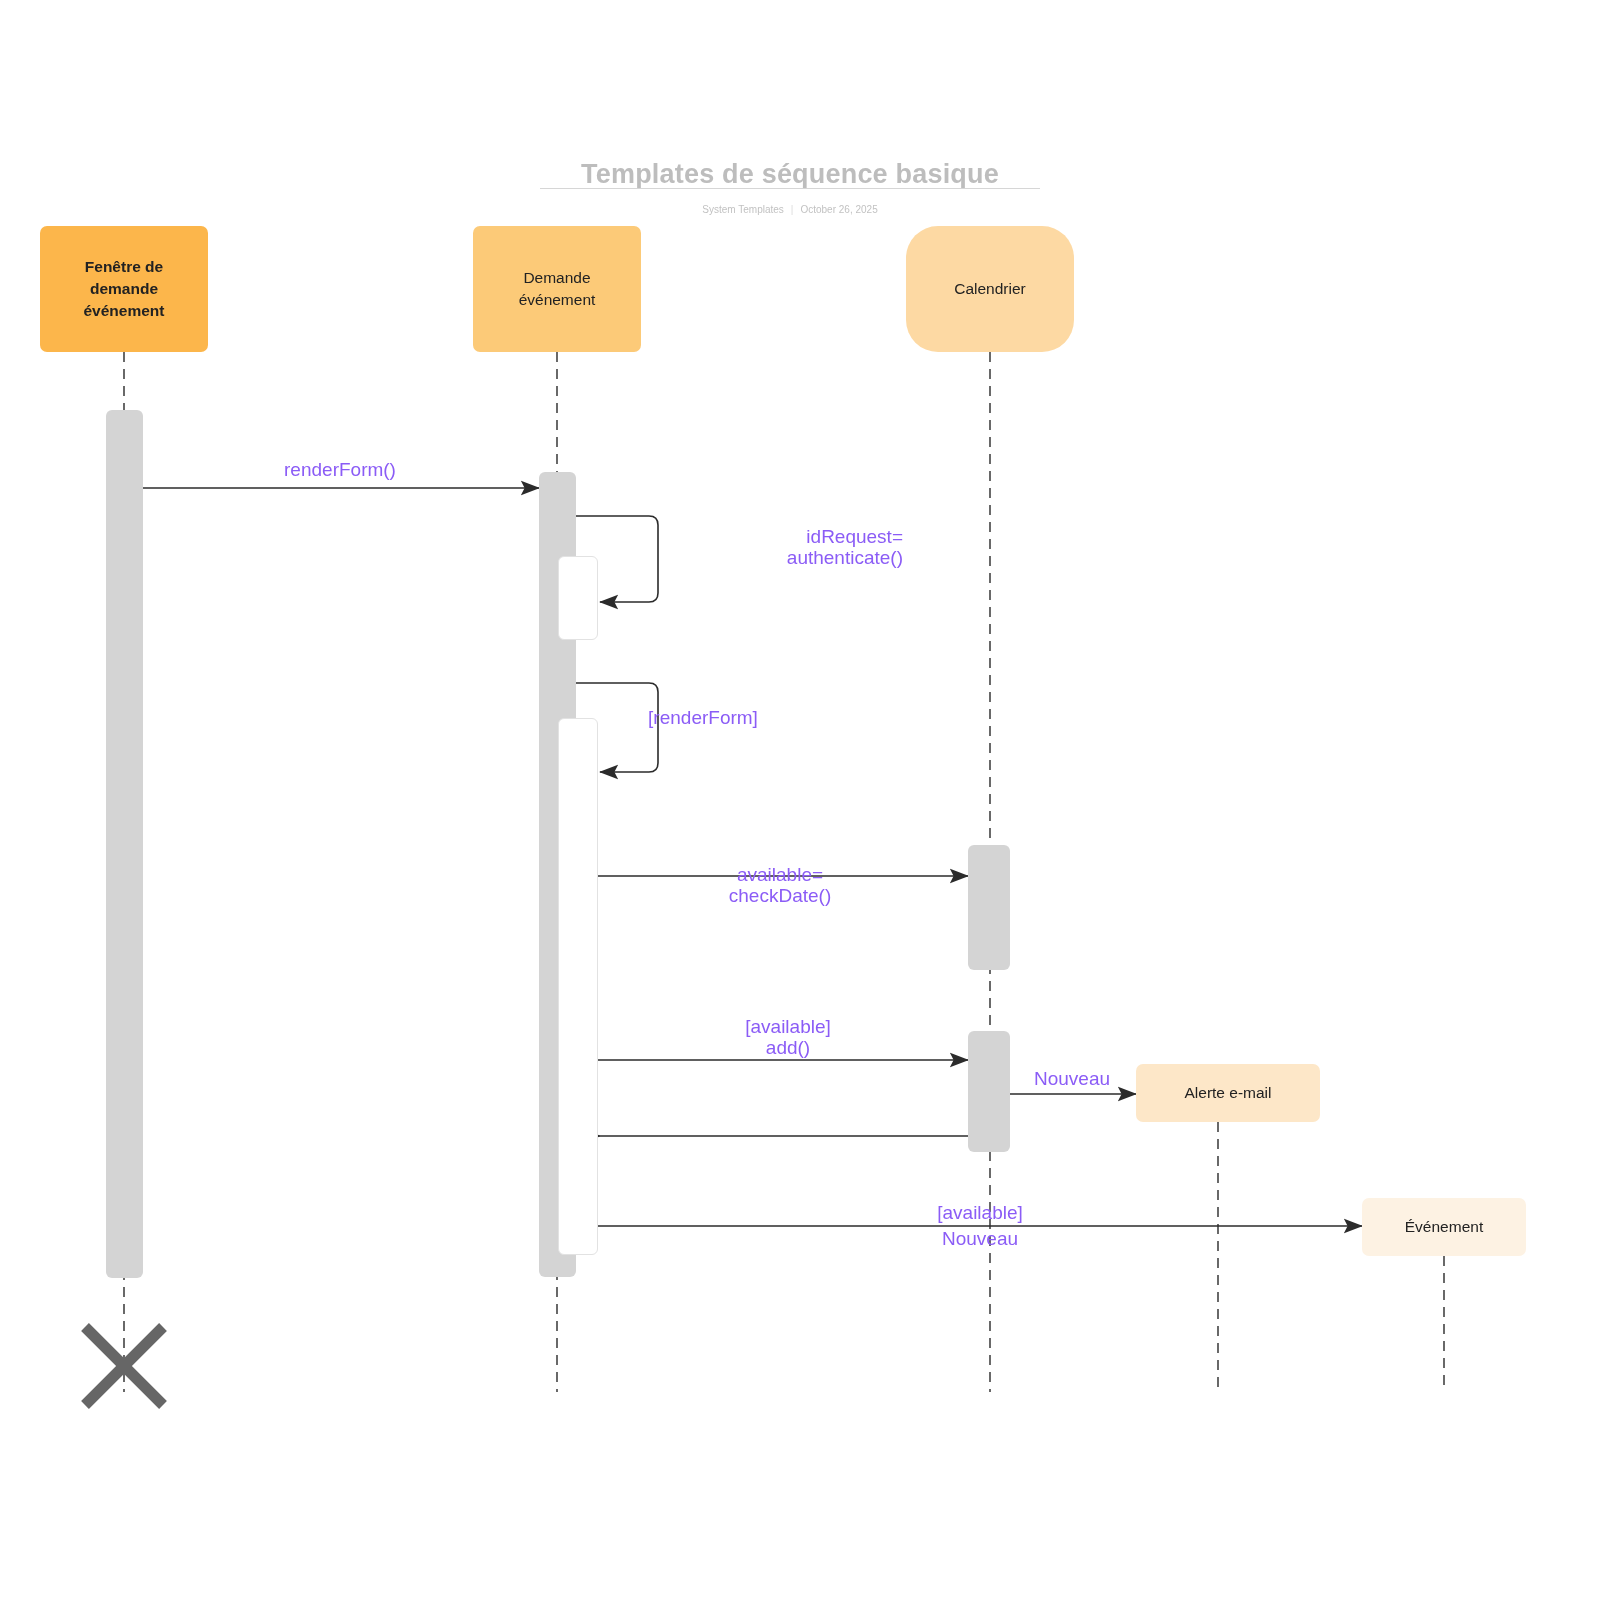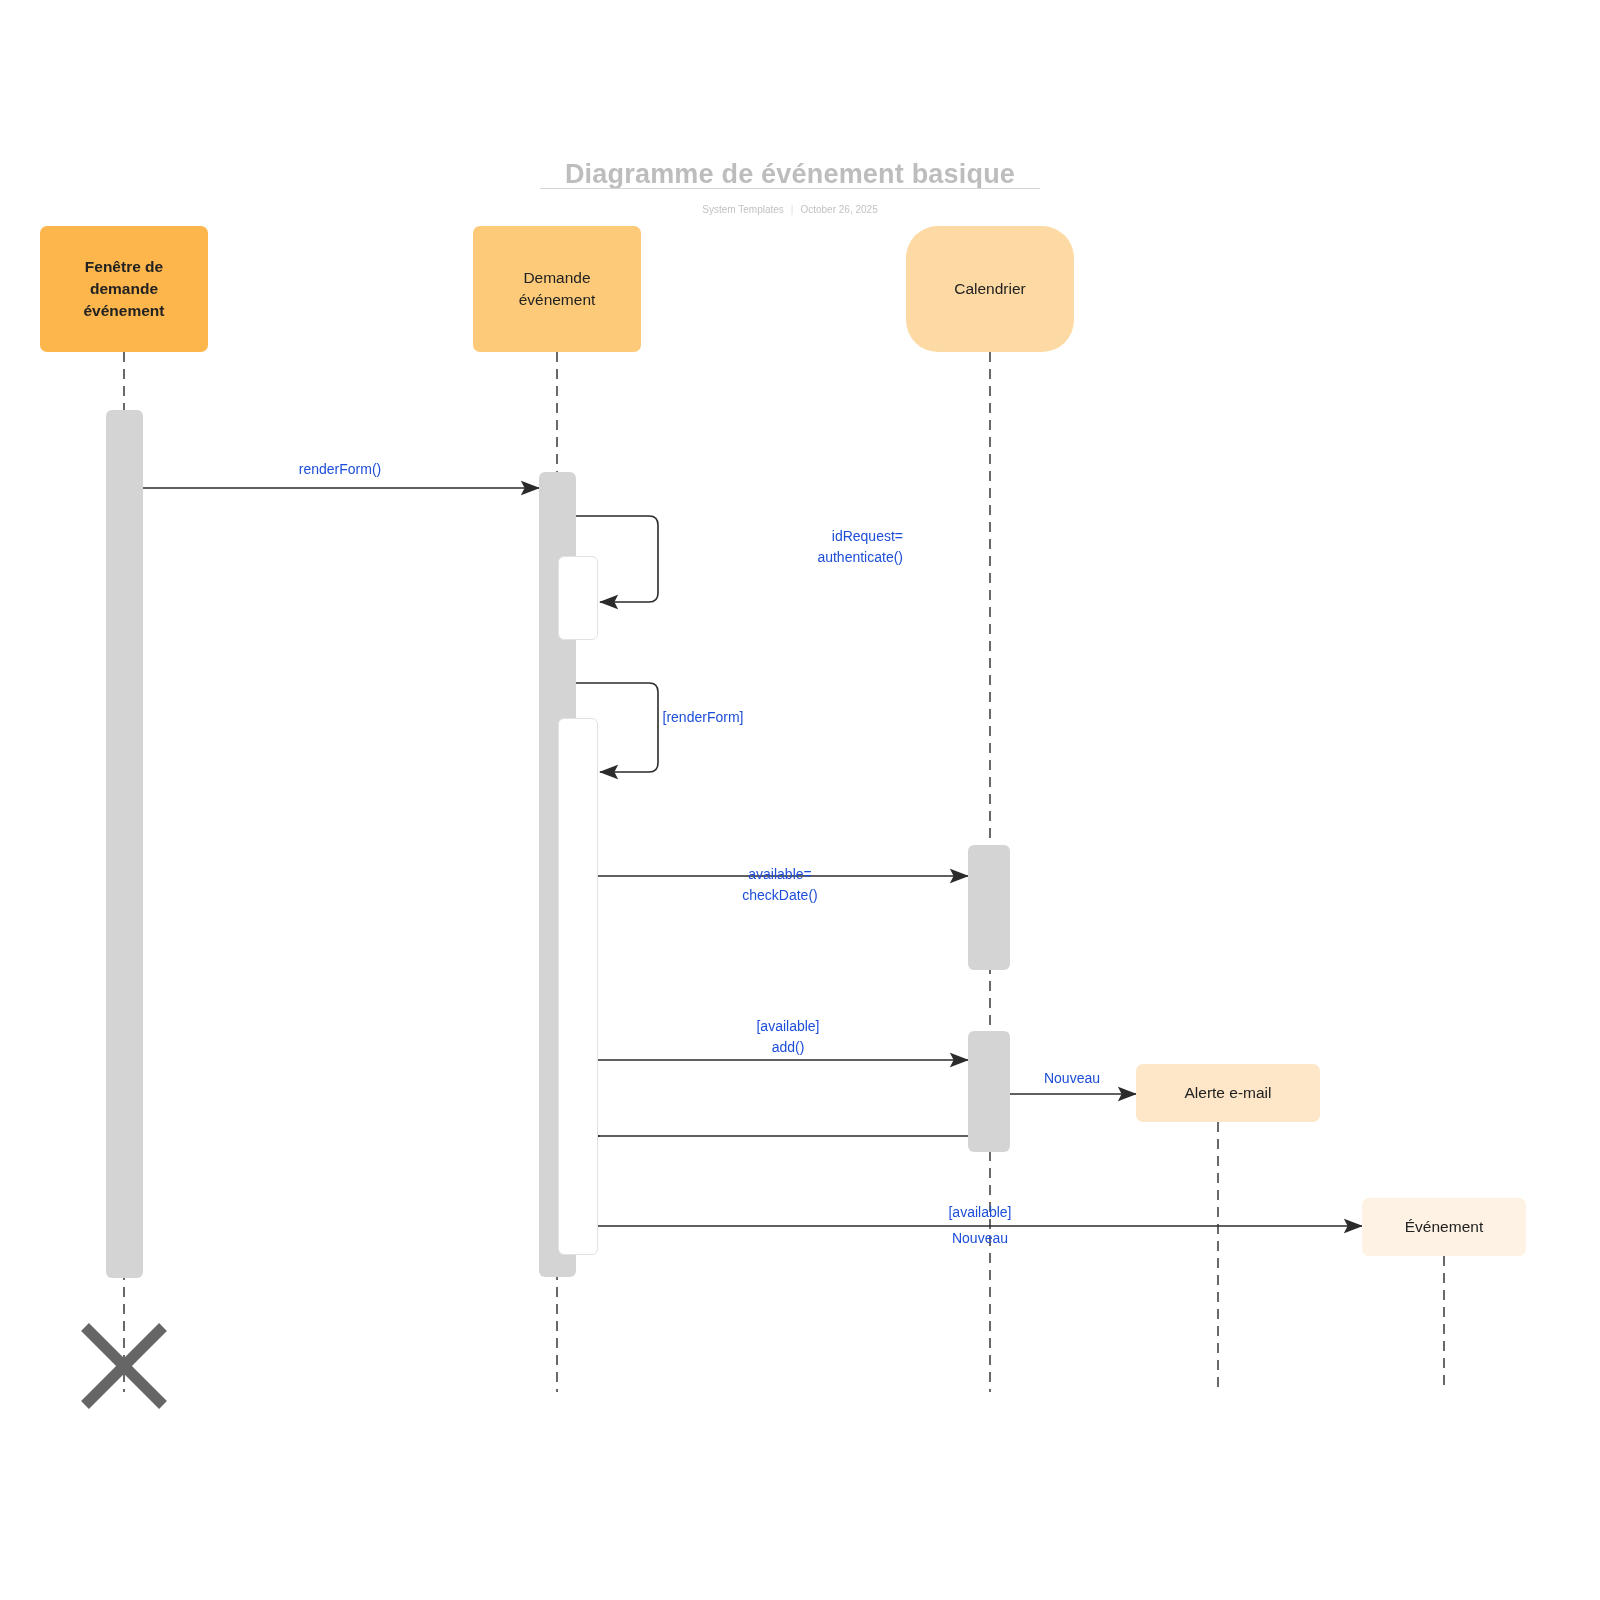--- a/index.html
+++ b/index.html
@@ -29,30 +29,30 @@
   .n-request{background:#fcca78;}
   .n-calendar{background:#fdd9a3;}
   .n-alert{background:#fde7c8;}
   .n-event{background:#fdf2e3;}
 
   .act{position:absolute;border-radius:6px;box-sizing:border-box;}
   .act-solid{background:#d4d4d4;}
   .act-nested{background:#ffffff;border:1.6px solid #e2e2e2;}
 
   .msg{
-    position:absolute;font-size:14px;color:#1d4ed8;line-height:21px;
+    position:absolute;font-size:19px;color:#8b5cf6;line-height:21px;
     text-align:center;white-space:pre;
   }
 </style>
 </head>
 <body>
 
 <div id="stage">
 
-  <div class="hdr-title">Diagramme de événement basique</div>
+  <div class="hdr-title">Templates de séquence basique</div>
   <div class="hdr-rule"></div>
   <div class="hdr-sub"><span>System Templates</span><span class="sep">|</span><span>October 26, 2025</span></div>
 
   <svg id="svg-layer" viewBox="0 0 1600 1600" xmlns="http://www.w3.org/2000/svg">
     <defs>
       <marker id="ah-filled" viewBox="0 0 12 10" refX="11.4" refY="5" markerWidth="12" markerHeight="10" orient="auto-start-reverse">
         <path d="M0,0.4 L12,5 L0,9.6 L2.4,5 Z" fill="#2b2b2b"></path>
       </marker>
       <marker id="ah-open" viewBox="0 0 14 12" refX="1" refY="6" markerWidth="14" markerHeight="12" orient="auto">
         <path d="M13,0 L1,6 L13,12" fill="none" stroke="#2b2b2b" stroke-width="1.5"></path>

